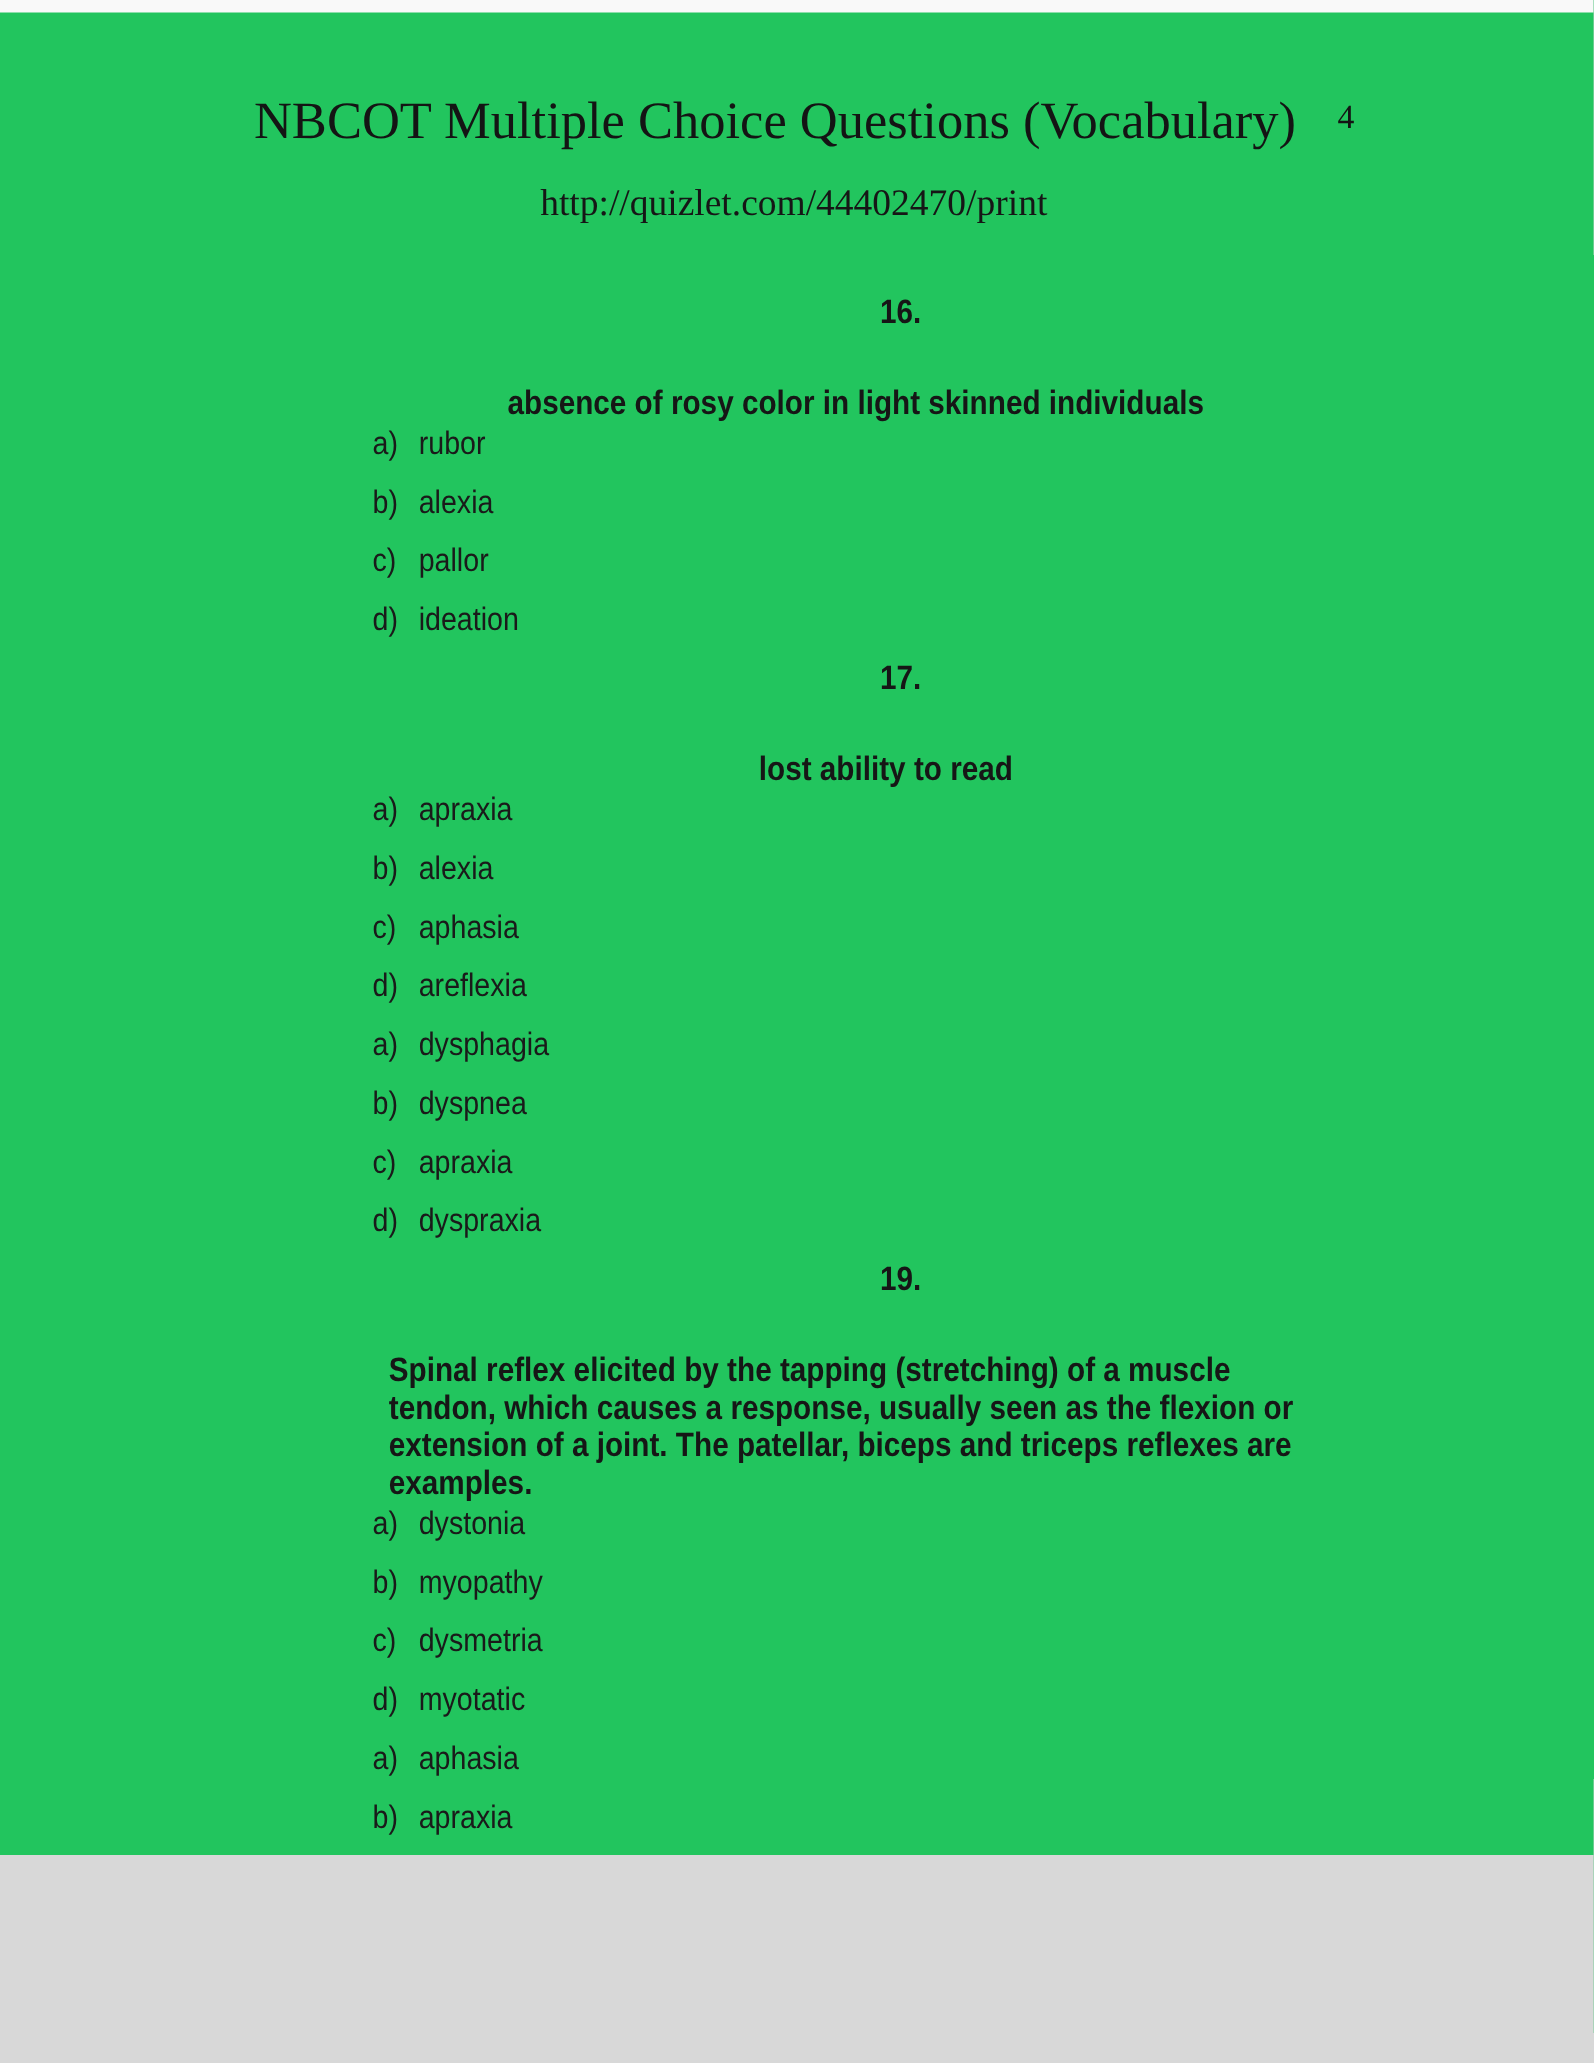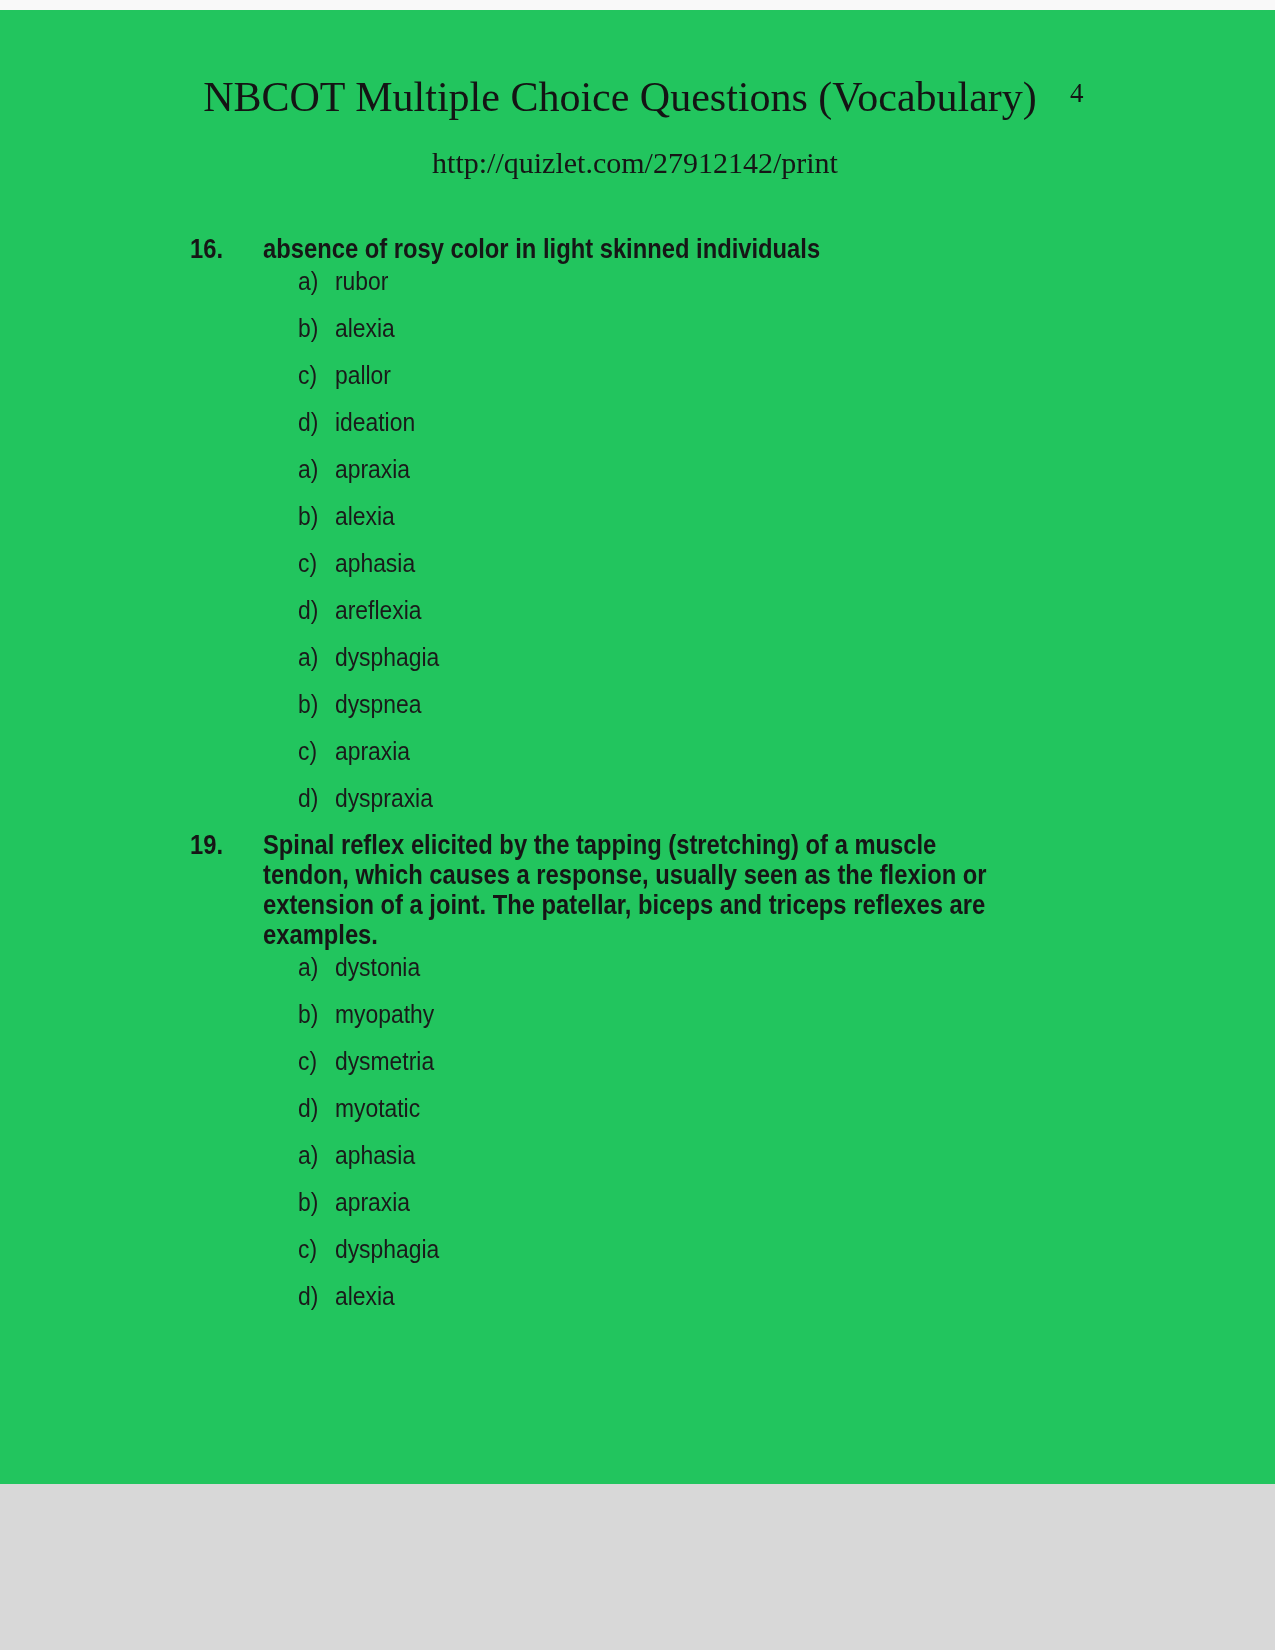--- a/index.html
+++ b/index.html
@@ -30,21 +30,21 @@
   .doc-url{
     position:absolute;top:146px;left:635px;
     transform:translateX(-50%);
     font-family:"Liberation Serif",serif;
     font-size:30px;color:#161616;white-space:nowrap;
   }
   .doc-body{
     position:absolute;top:234px;left:190px;right:20px;
   }
   .question{margin-bottom:4px;}
-  .q-head{display:flex;align-items:flex-start;}
+  .q-head{display:flex;align-items:center;flex-direction:column;}
   .q-num{
     flex:0 0 73px;
     font-weight:bold;font-size:27px;line-height:30px;
     color:#161616;
     transform:scaleX(0.88);transform-origin:0 0;
   }
   .q-lines{transform:scaleX(0.88);transform-origin:0 0;}
   .q-line{
     font-weight:bold;font-size:27px;line-height:30px;
     color:#161616;white-space:nowrap;
@@ -63,21 +63,21 @@
 </head>
 <body>
 
 <div class="page">
   <div class="top-strip"></div>
 
   <div class="doc-title">NBCOT Multiple Choice Questions (Vocabulary)</div>
 
   <div class="page-number">4</div>
 
-  <div class="doc-url">http://quizlet.com/27912142/print</div>
+  <div class="doc-url">http://quizlet.com/44402470/print</div>
 
   <div class="doc-body" id="questions-root">
       <div class="question">
         <div class="q-head">
           <div class="q-num">16.</div>
           <div class="q-lines">
             <div class="q-line">absence of rosy color in light skinned individuals</div>
           </div>
         </div>
         <div class="options">
@@ -93,20 +93,26 @@
             <span class="opt-letter">c)</span>
             <span class="opt-text">pallor</span>
           </div>
           <div class="option">
             <span class="opt-letter">d)</span>
             <span class="opt-text">ideation</span>
           </div>
         </div>
       </div>
       <div class="question">
+        <div class="q-head">
+          <div class="q-num">17.</div>
+          <div class="q-lines">
+            <div class="q-line">lost ability to read</div>
+          </div>
+        </div>
         <div class="options">
           <div class="option">
             <span class="opt-letter">a)</span>
             <span class="opt-text">apraxia</span>
           </div>
           <div class="option">
             <span class="opt-letter">b)</span>
             <span class="opt-text">alexia</span>
           </div>
           <div class="option">

